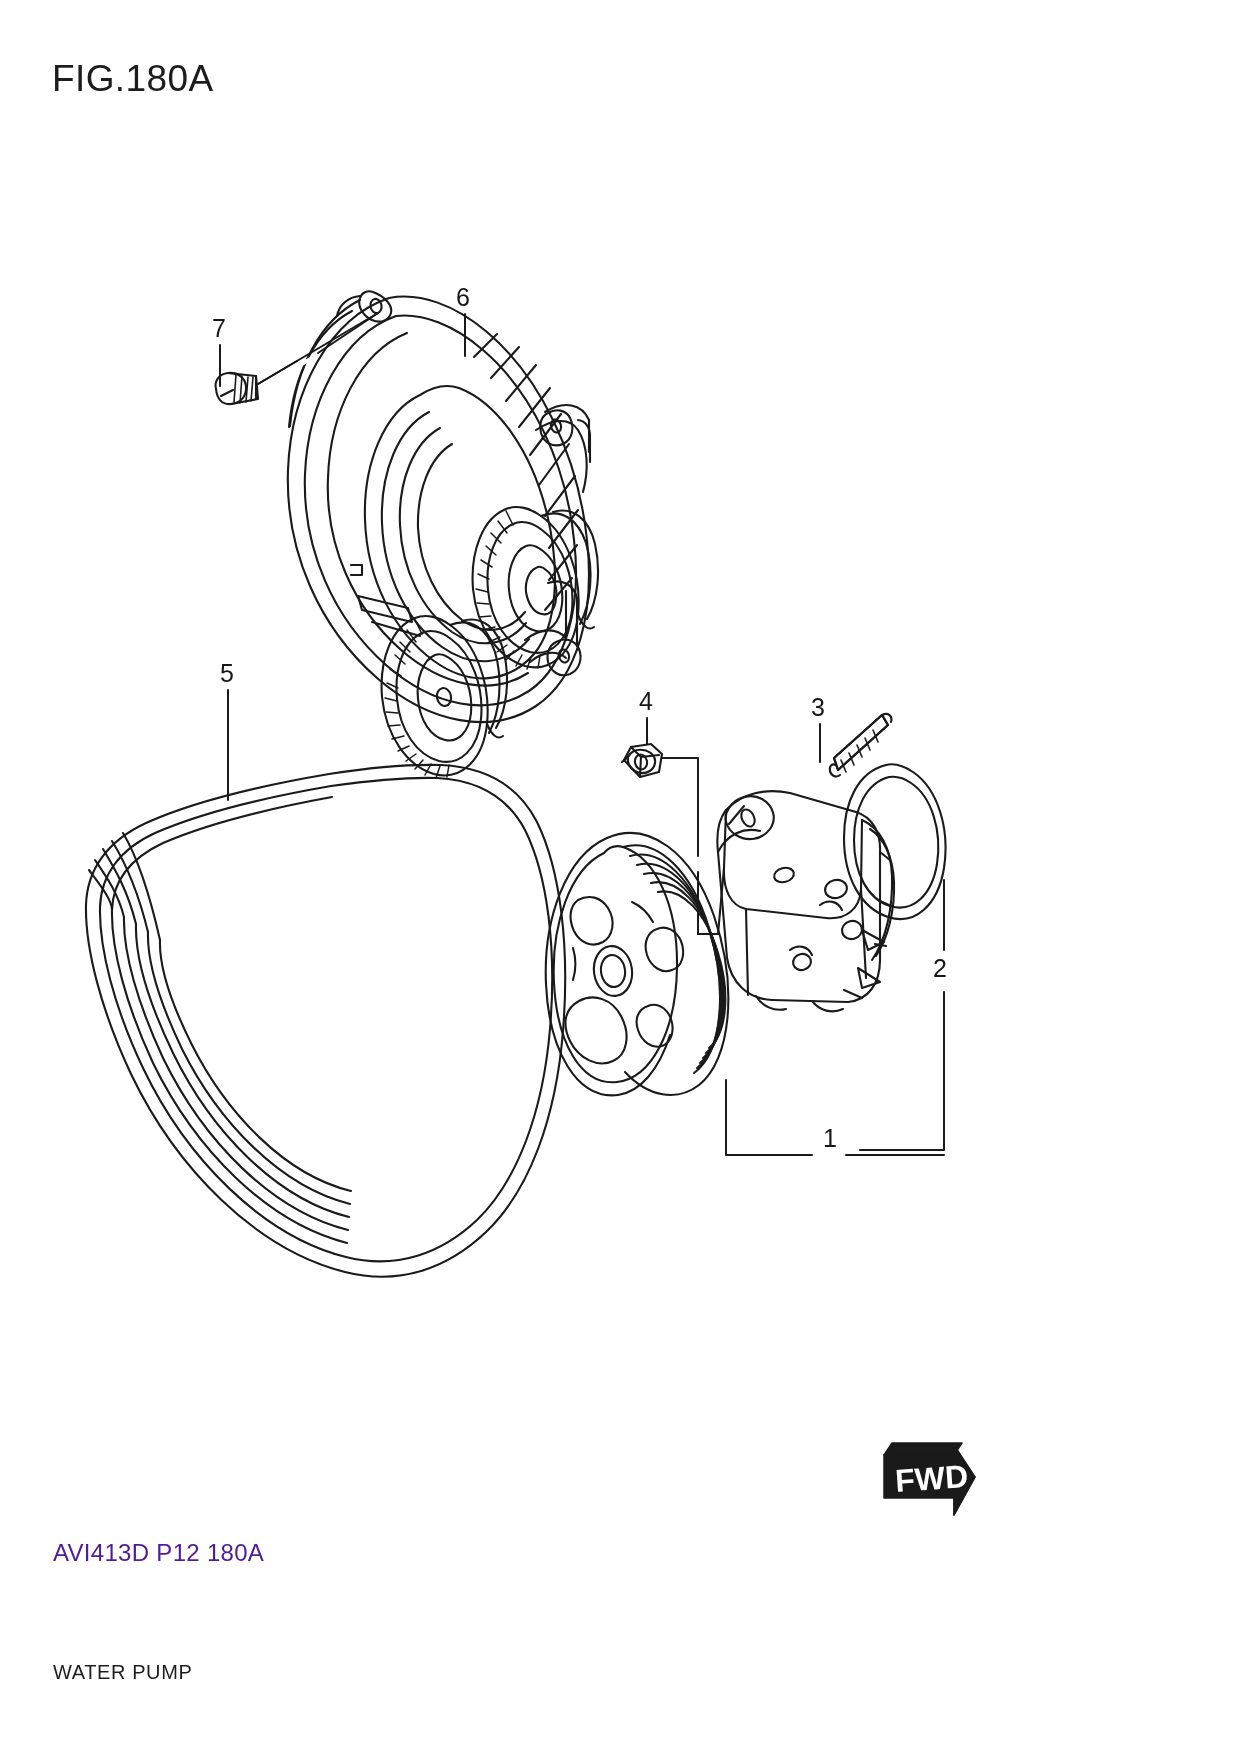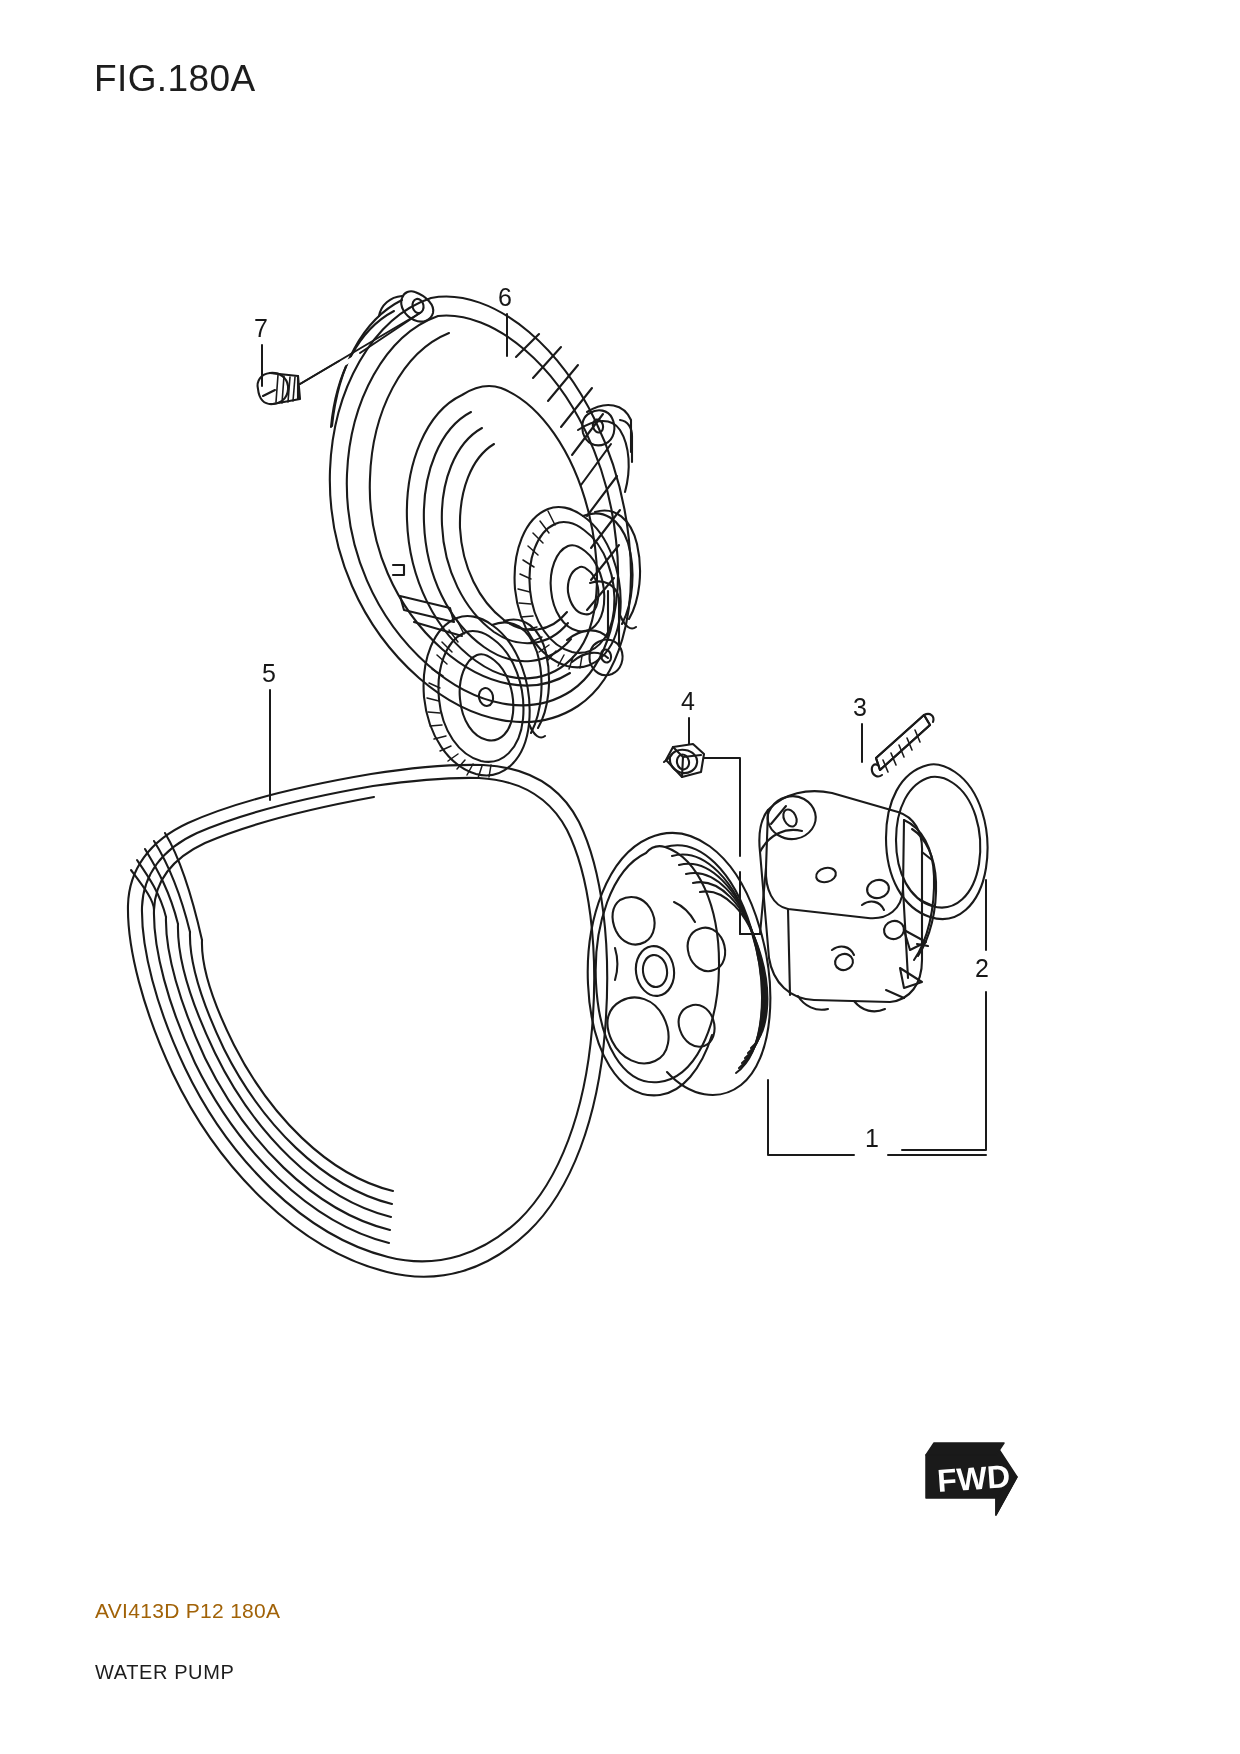--- a/index.html
+++ b/index.html
@@ -11,39 +11,38 @@
   body {
     font-family: "Liberation Sans", sans-serif;
     color: #1a1a1a;
   }
   #page {
     position: relative;
     width: 1044px;
     height: 1754px;
     background: #ffffff;
     overflow: hidden;
-    margin-left: 42px;
   }
   #fig-title {
     position: absolute;
     left: 52px;
     top: 58px;
     font-size: 37px;
     font-weight: 400;
     letter-spacing: 0.4px;
     color: #1d1d1d;
     white-space: nowrap;
   }
   #footer-code {
     position: absolute;
     left: 53px;
-    top: 1599px;
-    font-size: 21px;
+    top: 1539px;
+    font-size: 24px;
     letter-spacing: 0.3px;
-    color: #a16207;
+    color: #4c1d95;
     white-space: nowrap;
   }
   #footer-name {
     position: absolute;
     left: 53px;
     top: 1661px;
     font-size: 20px;
     letter-spacing: 0.6px;
     color: #1d1d1d;
     white-space: nowrap;

